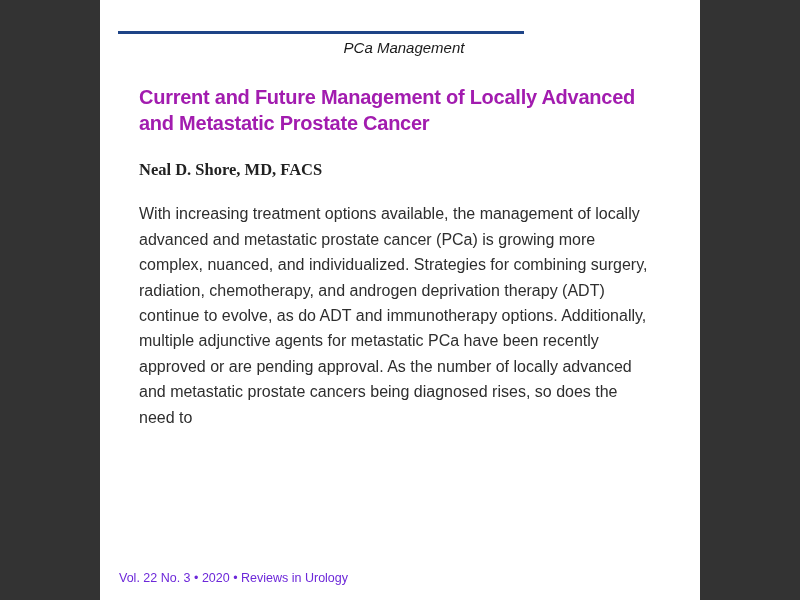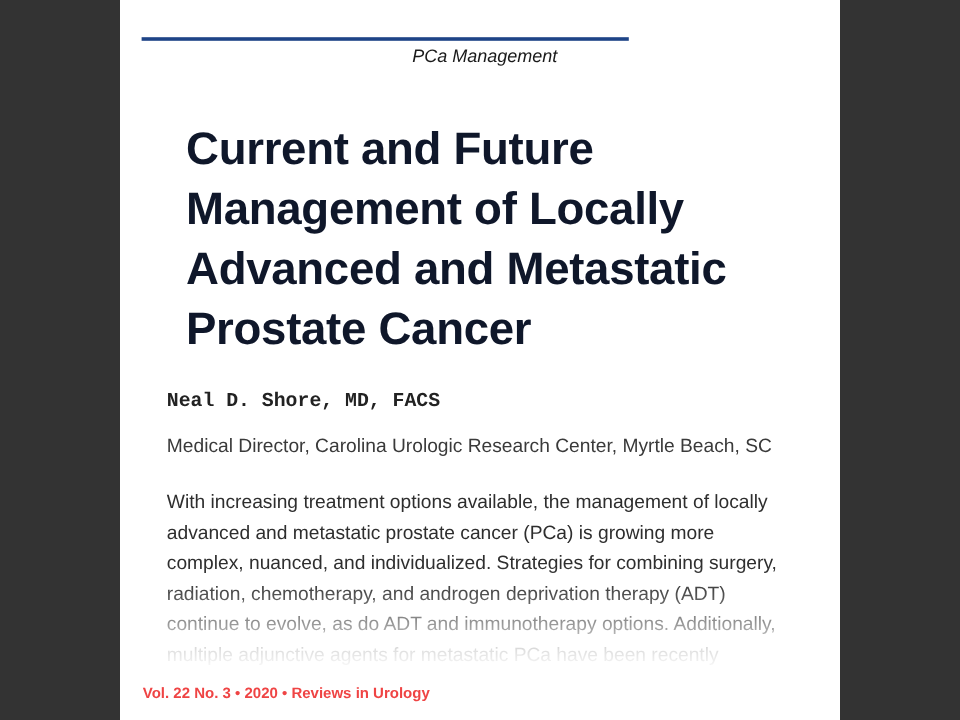--- a/index.html
+++ b/index.html
@@ -87,36 +87,36 @@
 
   
   .article-col {
     position: absolute;
     left: 39px;
     top: 84px;
     width: 512px;
   }
 
   .article-title {
-    margin: 16px;
-    font-size: 38px;
+    margin: 0;
+    font-size: 20px;
     font-weight: bold;
     line-height: 1.32;
-    color: #0f172a;
+    color: #a21caf;
     letter-spacing: -0.25px;
     font-family: "Liberation Sans", sans-serif;
   }
 
   .author-name {
     margin: 22px 0 16px 0;
     font-size: 16.5px;
     font-weight: bold;
     color: #222222;
     line-height: 1.3;
-    font-family: Liberation Mono, monospace;
+    font-family: Liberation Serif, serif;
   }
 
   .author-affiliation {
     margin: 7px 0 0 0;
     font-size: 16px;
     color: #3a3a3a;
     line-height: 1.58;
     font-family: "Liberation Sans", sans-serif;
   }
 
@@ -152,44 +152,42 @@
     background: #ffffff;
     pointer-events: none;
   }
 
   
   .footer-citation {
     position: absolute;
     left: 19px;
     top: 571px;
     font-size: 12.5px;
-    color: #ef4444;
+    color: #6d28d9;
     line-height: 1.2;
     white-space: nowrap;
     font-family: "Liberation Sans", sans-serif;
-    font-weight: bold;
   }
 </style>
 </head>
 <body>
 
 <div id="viewport">
 
   <div id="page-sheet">
 
     <div class="header-band">
       <div class="header-rule"></div>
     </div>
 
     <div class="section-kicker">PCa Management</div>
 
     <div class="article-col">
       <h1 class="article-title">Current and Future Management of Locally Advanced and Metastatic Prostate Cancer</h1>
       <p class="author-name">Neal D. Shore, MD, FACS</p>
-      <p class="author-affiliation">Medical Director, Carolina Urologic Research Center, Myrtle Beach, SC</p>
       <p class="article-abstract">With increasing treatment options available, the management of locally advanced and metastatic prostate cancer (PCa) is growing more complex, nuanced, and individualized. Strategies for combining surgery, radiation, chemotherapy, and androgen deprivation therapy (ADT) continue to evolve, as do ADT and immunotherapy options. Additionally, multiple adjunctive agents for metastatic PCa have been recently approved or are pending approval. As the number of locally advanced and metastatic prostate cancers being diagnosed rises, so does the need to</p>
     </div>
 
     <div class="fade-mask"></div>
     <div class="fade-mask-solid"></div>
 
     <div class="footer-citation">Vol. 22 No. 3 • 2020 • Reviews in Urology</div>
 
   </div>
 

